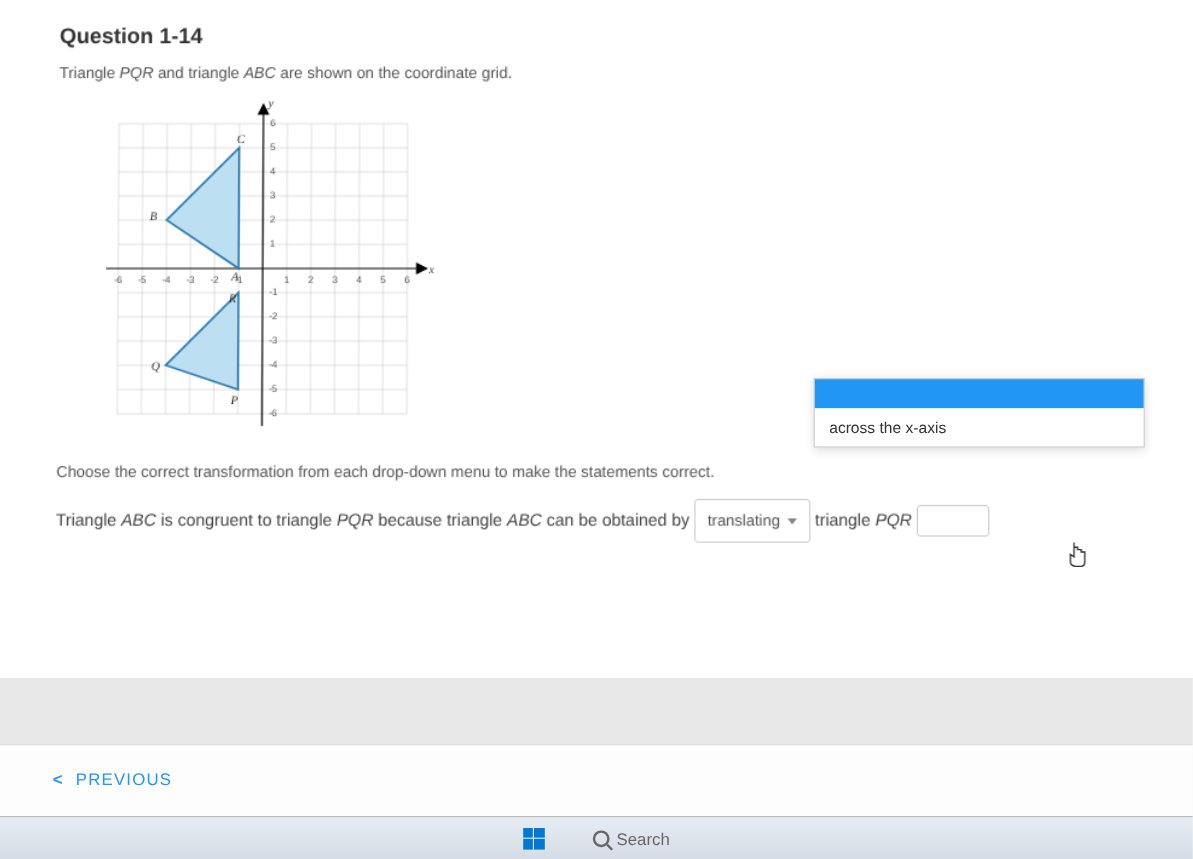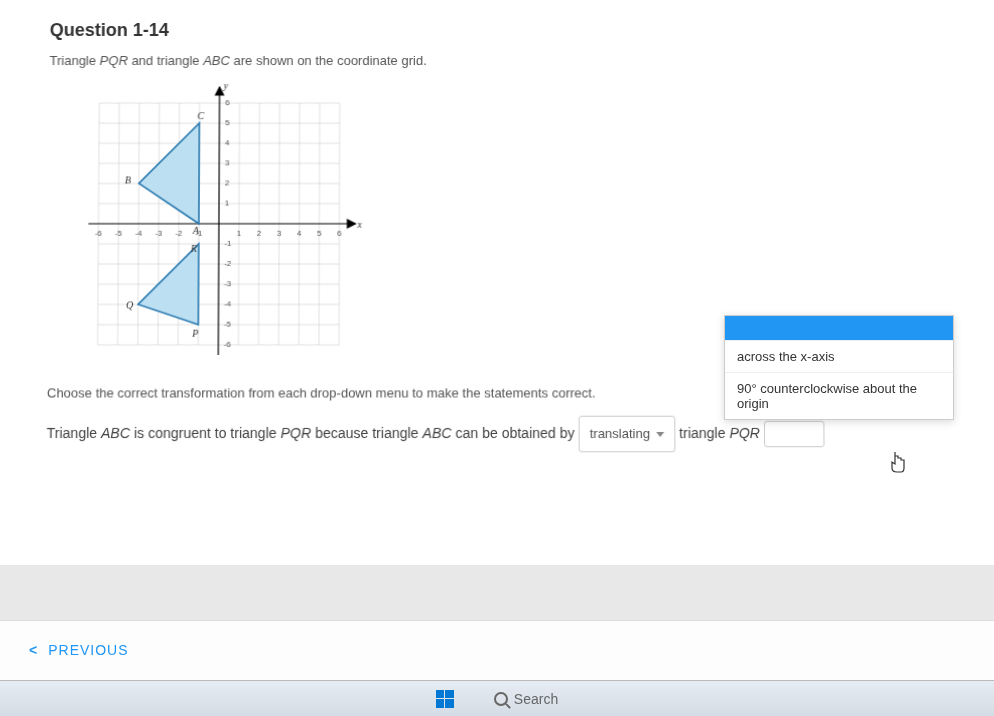--- a/index.html
+++ b/index.html
@@ -73,21 +73,21 @@
     border: 1px solid #ccc;
     border-radius: 3px;
     background: #fff;
     vertical-align: middle;
     cursor: pointer;
   }
   .popup-menu {
     position: absolute;
     right: 40px;
     top: 315px;
-    width: 230px;
+    width: 276px;
     border: 1px solid #ccc;
     background: #fff;
     box-shadow: 0 2px 8px rgba(0,0,0,0.15);
     font-size: 13px;
     margin-left: 28px;
   }
   .popup-header {
     height: 24px;
     background: #2196f3;
   }
@@ -97,21 +97,21 @@
     cursor: pointer;
     color: #333;
   }
   .divider-region {
     background: #e8e8e8;
     height: 60px;
   }
   .footer-bar {
     background: #fdfdfd;
     border-top: 1px solid #ddd;
-    padding: 20px 29px;
+    padding: 20px 44px;
     height: 60px;
   }
   .prev-btn {
     color: #2196f3;
     font-size: 14px;
     cursor: pointer;
     letter-spacing: 1px;
   }
   .prev-btn .chev { margin-right: 10px; font-weight: bold; }
   .cursor-icon {
@@ -226,21 +226,20 @@
 
   <div class="sentence">
     <span>Triangle </span><span class="math-italic">ABC</span><span> is congruent to triangle </span><span class="math-italic">PQR</span><span> because triangle </span><span class="math-italic">ABC</span><span> can be obtained by </span><span class="dropdown-btn"><span>translating</span><span class="dropdown-caret"></span></span><span> triangle </span><span class="math-italic">PQR</span>
     <span class="dropdown-empty"></span>
   </div>
 </div>
 
 <div class="popup-menu">
   <div class="popup-header"></div>
   <div class="popup-item">across the x-axis</div>
-  <div class="popup-item">90° counterclockwise about the origin</div>
 </div>
 
 <div class="cursor-icon">
   <svg width="22" height="26" viewBox="0 0 22 26">
       <path d="M8 2 L8 14 L5 12 L5 18 Q5 22 10 22 L14 22 Q17 22 17 18 L17 10 L14 10 L14 8 L11 8 L11 6 L8 6 Z" fill="#fff" stroke="#333" stroke-width="1.2"></path>
     </svg>
 </div>
 
 <div class="divider-region"></div>
 

